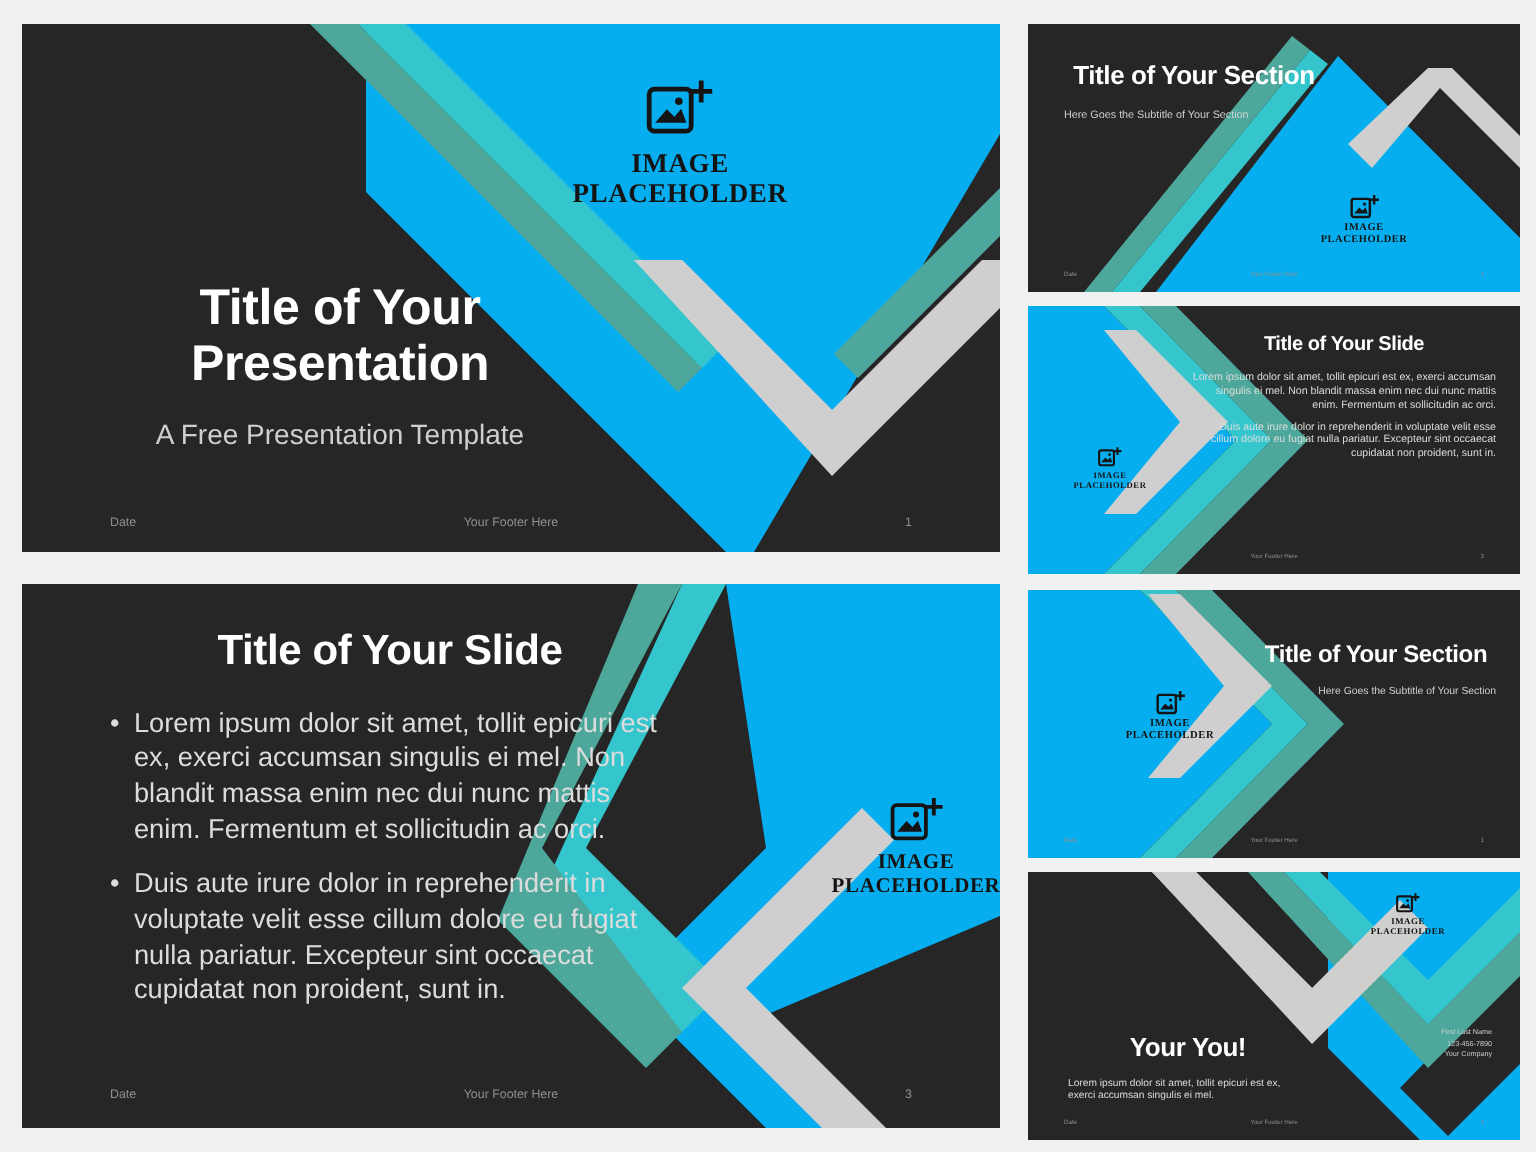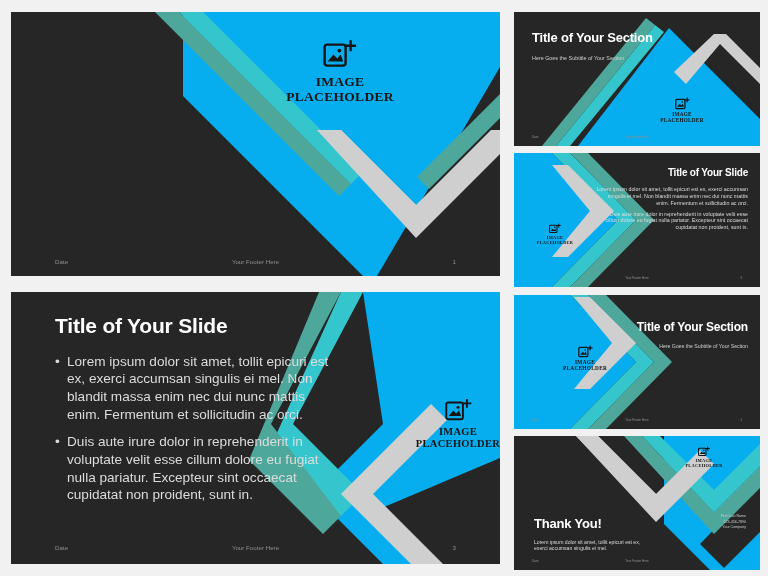--- a/index.html
+++ b/index.html
@@ -19,21 +19,21 @@
     overflow:hidden;
     box-sizing:border-box;
   }
   .art{position:absolute;inset:0;overflow:hidden;}
   .art svg{display:block;width:100%;height:100%;}
 
   
   .txt{position:absolute;z-index:5;}
   .ttl{
     color:#ffffff;font-weight:bold;line-height:1.12;
-    letter-spacing:-0.2px;margin:0;
+    letter-spacing:-0.2px;margin:0;text-align:center;
   }
   .sub{color:#cfcfcf;margin:0;line-height:1.25;}
   .body{color:#dcdcdc;margin:0;line-height:1.3;}
   .body p{margin:0 0 .7em 0;}
   .body p:last-child{margin-bottom:0;}
   .bullets{margin:0;padding:0;list-style:none;}
   .bullets li{margin:0 0 .75em 0;position:relative;}
   .bullets li:last-child{margin-bottom:0;}
 
   
@@ -131,20 +131,22 @@
 
         <path d="M489 82 L489 106 L418 177 L406 165 Z" fill="#4da89b"></path>
         <path d="M489 106 L489 130 L418 201 L406 189 Z" fill="#35c6cd" opacity="0"></path>
 
         <path d="M306 118 L330 118 L405 193 L480 118 L489 118 L489 142 L405 226 Z" fill="#cfcfcf"></path>
         <path d="M306 118 L405 217 L405 193 L330 118 Z" fill="#cfcfcf"></path>
       </svg>
     </div>
 
     <div class="txt t-main">
+      <h1 class="ttl">Title of Your Presentation</h1>
+      <p class="sub">A Free Presentation Template</p>
     </div>
 
     <div class="ph ph1">
       <svg class="ic" width="34" height="30" viewBox="0 0 34 30">
         <rect x="1.6" y="5.6" width="21" height="21" rx="2.6" ry="2.6" fill="none" stroke="#141414" stroke-width="2.4"></rect>
         <path d="M4.6 22.4 L10.4 15.6 L14.2 19.4 L17.6 15.4 L20.2 22.4 Z" fill="#141414"></path>
         <circle cx="16.4" cy="11.6" r="1.9" fill="#141414"></circle>
         <path d="M27.6 1.2 L27.6 12.2 M22.1 6.7 L33.1 6.7" stroke="#141414" stroke-width="2.4" stroke-linecap="butt"></path>
       </svg>
       <div class="lbl">
@@ -340,21 +342,21 @@
         <path d="M134 0 L152 0 L200 48 L246 2 L246 24 L200 70 L134 4 Z" fill="#35c6cd" opacity="0"></path>
         <path d="M128 0 L146 0 L200 54 L246 8 L246 30 L200 76 Z" fill="#35c6cd"></path>
         <path d="M110 0 L128 0 L200 76 L246 30 L246 52 L200 98 Z" fill="#4da89b"></path>
 
         <path d="M62 0 L84 0 L142 58 L186 14 L200 28 L142 86 Z" fill="#cfcfcf"></path>
         <path d="M62 0 L142 80 L142 58 L84 0 Z" fill="#cfcfcf"></path>
       </svg>
     </div>
 
     <div class="txt t-main">
-      <h1 class="ttl">Thank You!</h1>
+      <h1 class="ttl">Your You!</h1>
       <div class="body">
         <p>Lorem ipsum dolor sit amet, tollit epicuri est ex, exerci accumsan singulis ei mel.</p>
       </div>
     </div>
 
     <div class="contact">
       <div>First Last Name</div>
       <div>123-456-7890</div>
       <div>Your Company</div>
     </div>

